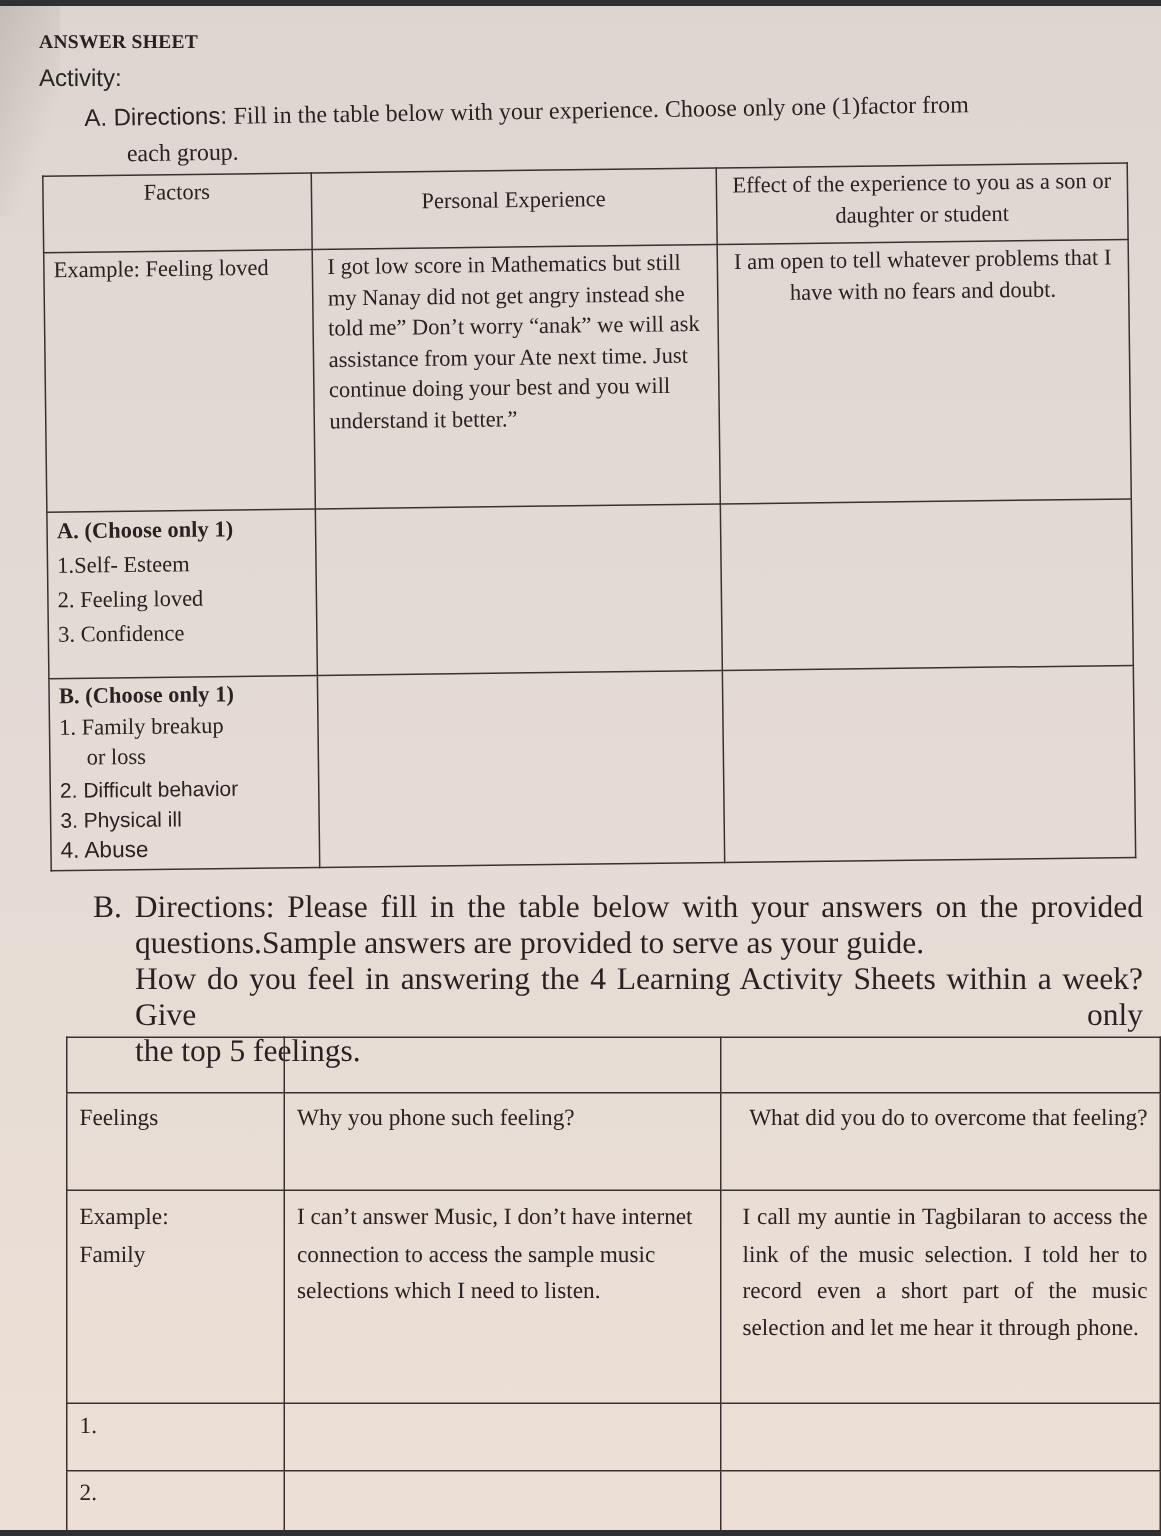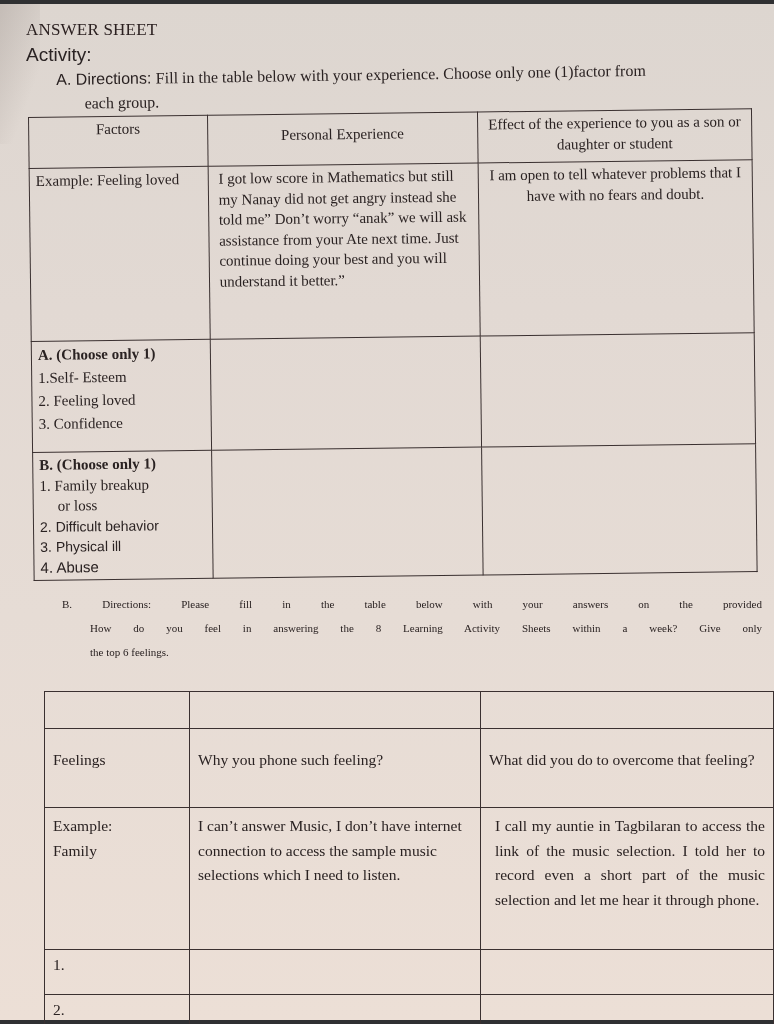--- a/index.html
+++ b/index.html
@@ -27,31 +27,31 @@
       content: "";
       position: absolute;
       left: 0; top: 0;
       width: 40px; height: 140px;
       background: linear-gradient(110deg, rgba(150,140,135,0.35) 0%, rgba(200,192,186,0) 70%);
     }
     .title {
       position: absolute;
       left: 26px;
       top: 16px;
-      font-size: 17px;
-      font-weight: normal;
+      font-size: 13px;
+      font-weight: bold;
       letter-spacing: 0.2px;
       color: #2b2020;
     }
     .activity {
       position: absolute;
       left: 26px;
       top: 40px;
       font-family: "Liberation Sans", "DejaVu Sans", sans-serif;
-      font-size: 19px;
+      font-size: 16px;
       color: #2b2424;
     }
     .dirA {
       position: absolute;
       left: 56px;
       top: 64px;
       width: 700px;
       font-family: "Liberation Sans", "DejaVu Sans", sans-serif;
       font-size: 16px;
       line-height: 24px;
@@ -104,21 +104,21 @@
     .row-a td { height: 106px; }
     .row-b td { height: 122px; }
     .ex-row td { height: 168px; }
 
     
     .dirB {
       position: absolute;
       left: 62px;
       top: 588px;
       width: 700px;
-      font-size: 11px;
+      font-size: 21px;
       line-height: 24px;
     }
     .dirB .p1 {
       text-align: justify;
       text-align-last: justify;
       word-spacing: 3px;
     }
     .dirB .indentB { padding-left: 28px; display: block; }
     .dirB .justify-line {
       display: block;
@@ -135,23 +135,23 @@
       font-size: 15.5px;
       line-height: 24.5px;
     }
     .tableB td {
       border: 1.3px solid #3a3030;
       vertical-align: top;
       padding: 3px 8px;
     }
     .tableB .b1 { width: 128px; }
     .tableB .b2 { width: 274px; }
-    .tableB .b3 { width: 270px; }
+    .tableB .b3 { width: 270px; text-align: right; }
     .tableB .empty-row td { height: 30px; }
-    .tableB .head-row td { height: 56px; padding-top: 19px; }
+    .tableB .head-row td { height: 56px; padding-top: 5px; }
     .tableB .ex-row2 td { height: 132px; padding-top: 6px; margin-left: 21px; }
     .tableB .ans-row td { height: 38px; }
     .tableB .justified {
       text-align: justify;
       text-align-last: left;
       padding-left: 14px;
     }
   </style>
 </head>
 <body>
@@ -203,22 +203,23 @@
       <td class="c3"></td>
     </tr>
   </tbody>
     </table>
 
   <div class="dirB">
     <div class="p1">
       <span>B.</span>
       <span>Directions: Please fill in the table below with your answers on the provided</span>
     </div>
-    <span class="justify-line">How do you feel in answering the 8 Learning Activity Sheets within a week? Give only</span>
-    <span class="indentB">the top 6 feelings.</span>
+    <span class="indentB">questions.Sample answers are provided to serve as your guide.</span>
+    <span class="justify-line">How do you feel in answering the 4 Learning Activity Sheets within a week? Give only</span>
+    <span class="indentB">the top 5 feelings.</span>
   </div>
 
   <table class="tableB">
     <tbody>
         <tr class="empty-row">
       <td class="b1"></td>
       <td class="b2"></td>
       <td class="b3"></td>
     </tr>
     <tr class="head-row">

